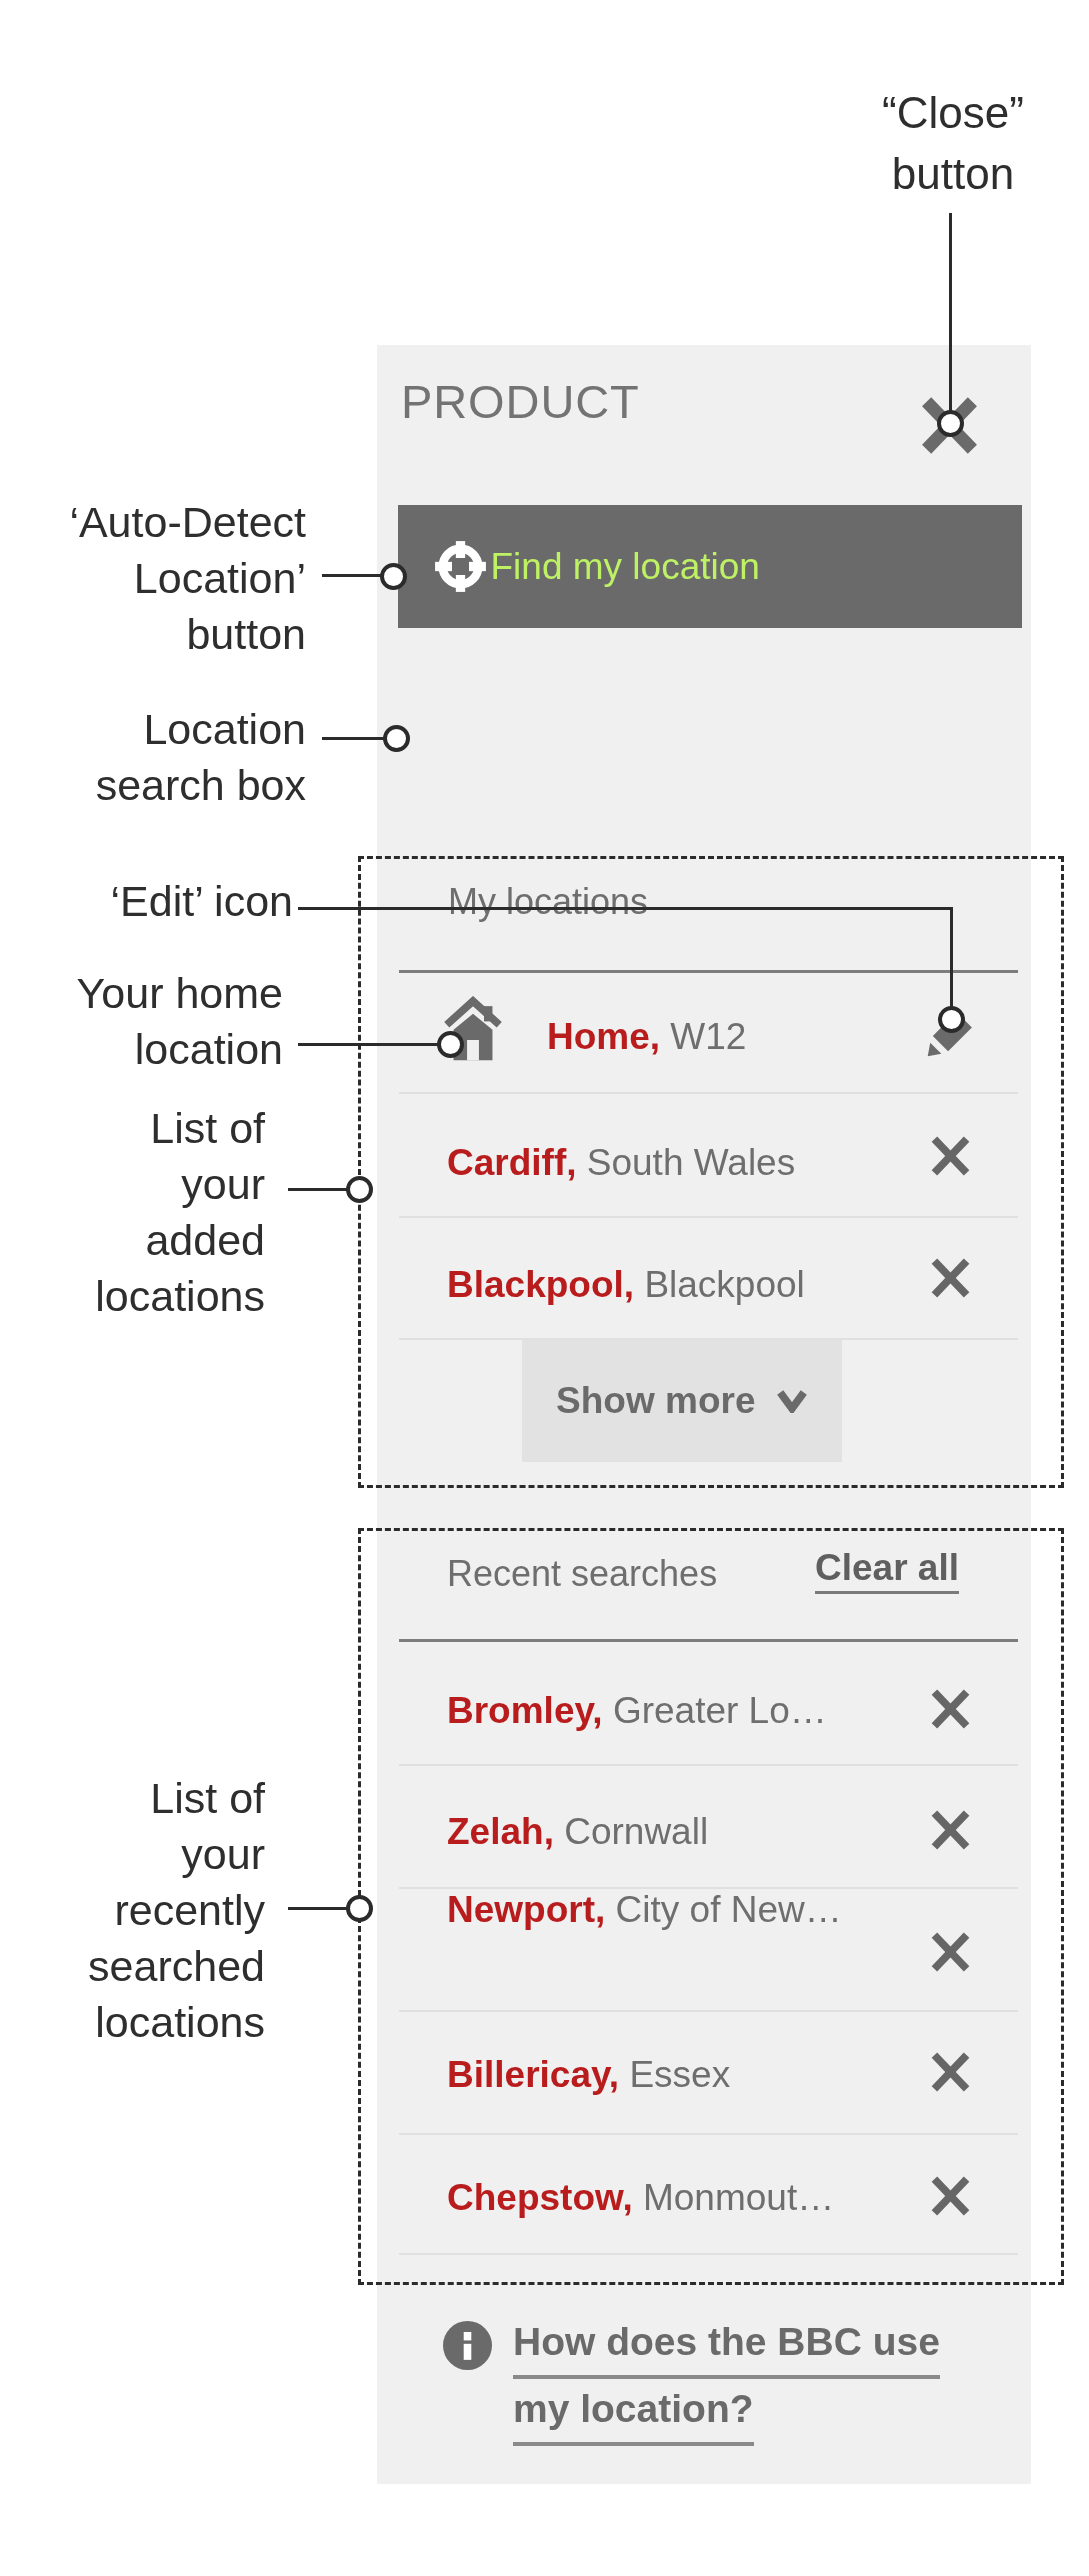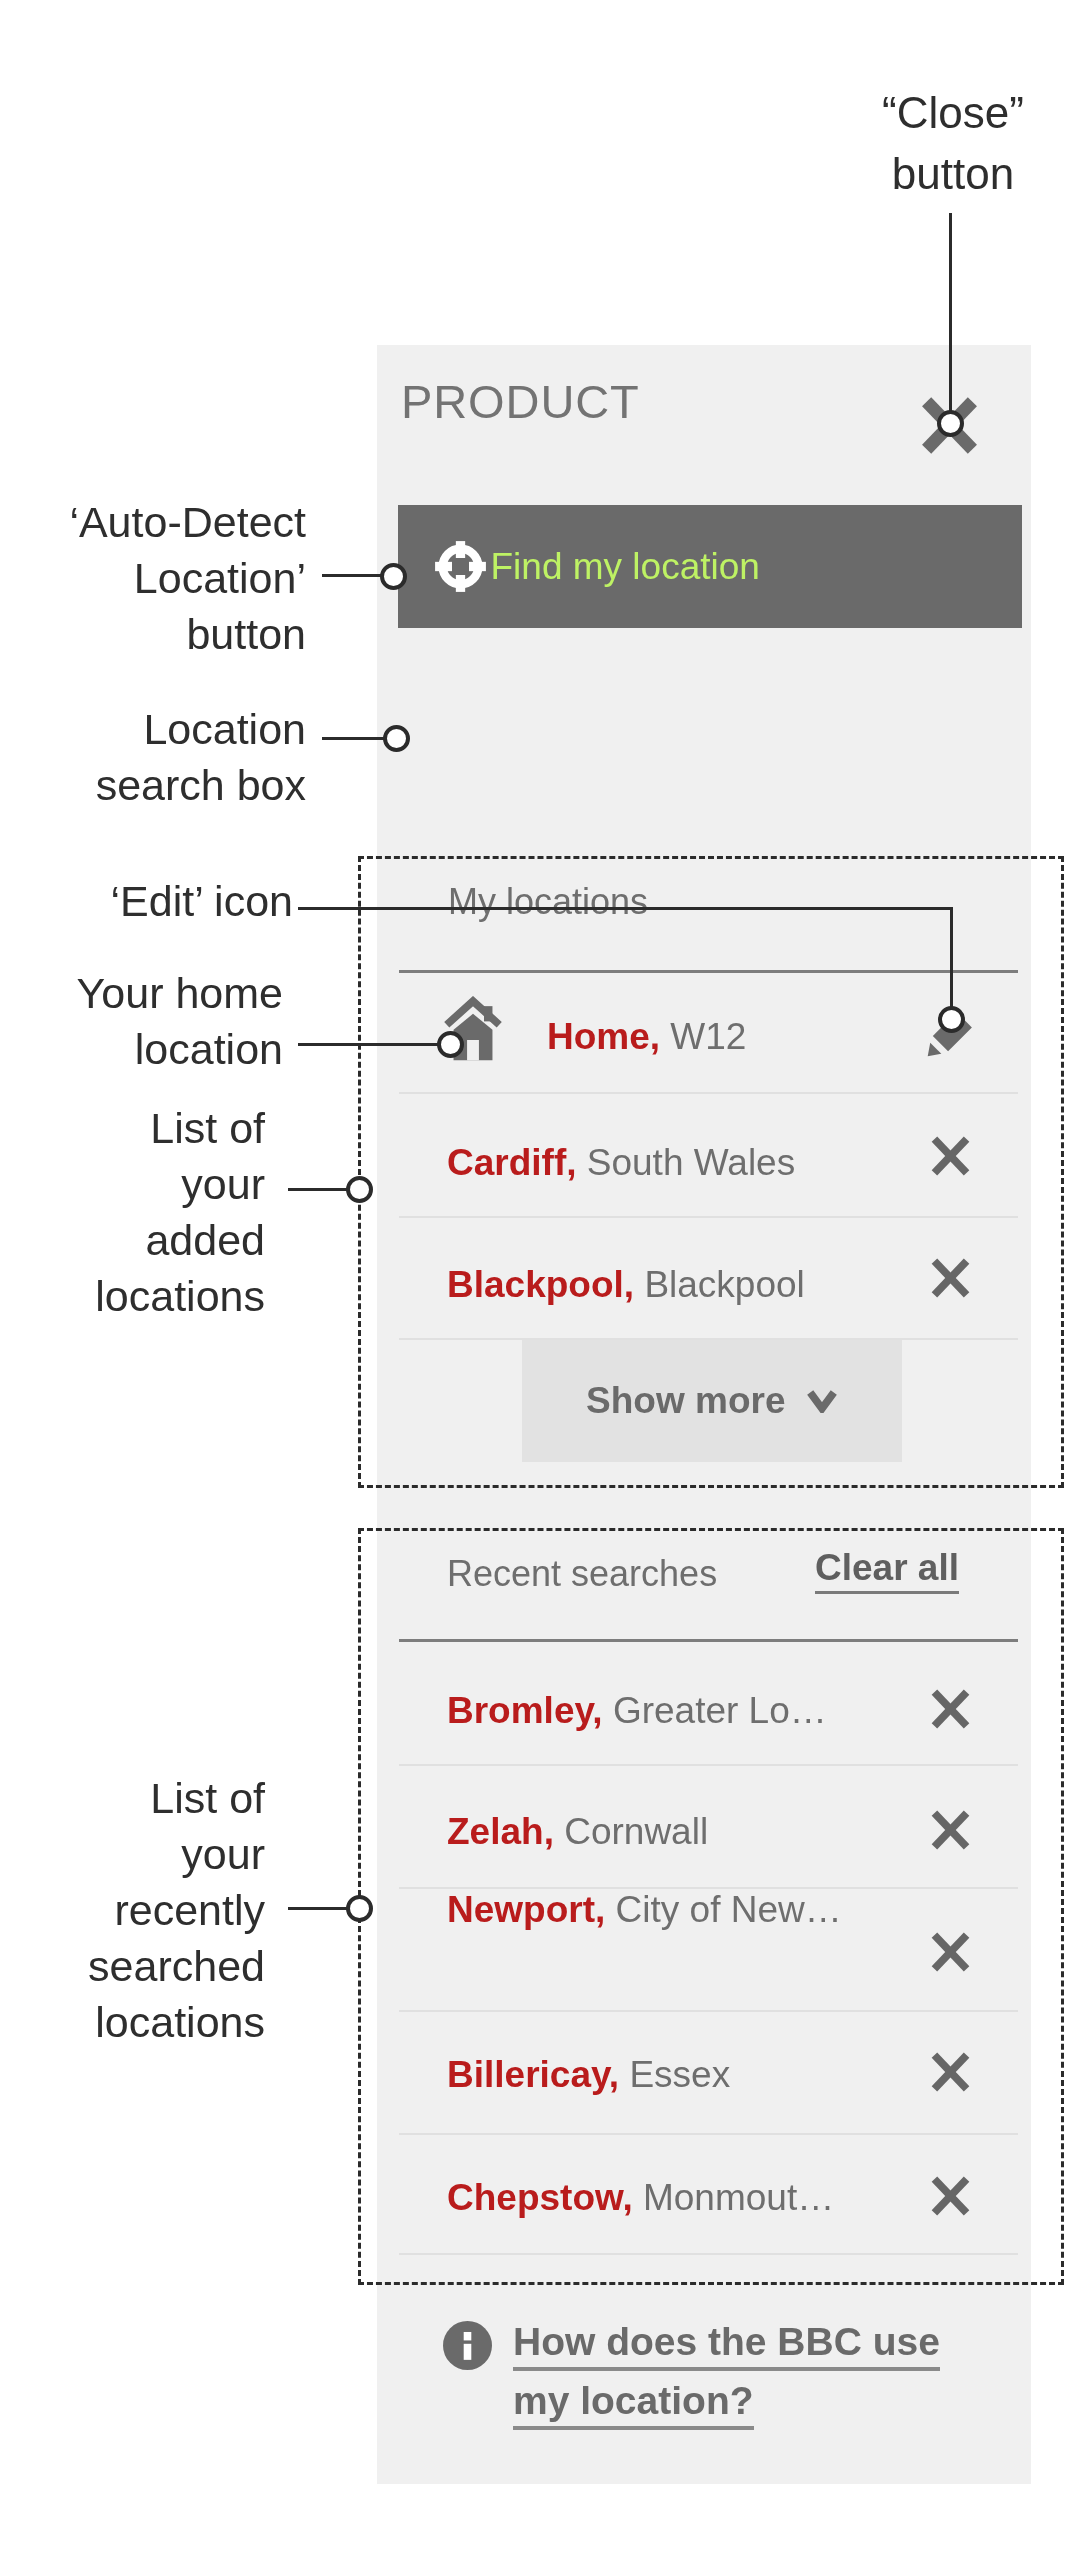--- a/index.html
+++ b/index.html
@@ -32,29 +32,29 @@
   .search-box .mag{margin-left:auto;margin-right:32px;line-height:0;}
 
   .sec-header{position:absolute;font-size:36px;color:#6e6e6e;}
   .div-dark{position:absolute;left:22px;width:619px;height:2.6px;background:#7d7d7d;}
   .div-light{position:absolute;left:22px;width:619px;height:1.7px;background:#e0e0e0;}
 
   .row-text{position:absolute;left:70px;font-size:37px;line-height:41px;color:#6e6e6e;white-space:nowrap;}
   .row-text b{color:#b91c1c;font-weight:700;}
   .row-x{position:absolute;left:552px;line-height:0;cursor:pointer;}
 
-  .show-more{position:absolute;left:145px;top:995px;width:380px;height:122px;background:#e2e2e2;
+  .show-more{position:absolute;left:145px;top:995px;width:320px;height:122px;background:#e2e2e2;
              display:flex;align-items:center;justify-content:center;cursor:pointer;}
   .show-more .lbl{font-size:37px;font-weight:700;color:#6a6a6a;margin-right:20.4px;}
 
   .clear-all{position:absolute;left:438px;top:1202px;font-size:37px;font-weight:700;color:#5f5f5f;
              border-bottom:3.4px solid #7a7a7a;padding-bottom:2px;cursor:pointer;}
 
   .footer-link{position:absolute;left:136px;top:1971px;font-size:39px;font-weight:700;color:#6a6a6a;line-height:51px;}
-  .footer-link .ln{display:inline-block;border-bottom:4.3px solid #8a8a8a;padding-bottom:0;margin-bottom:4.3px;cursor:pointer;white-space:nowrap;}
+  .footer-link .ln{display:inline-block;border-bottom:4.3px solid #8a8a8a;padding-bottom:8px;margin-bottom:4.3px;cursor:pointer;white-space:nowrap;}
 </style>
 </head>
 <body>
 
 <div class="stage">
 
   <div class="panel">
 
     <div class="panel-title">PRODUCT</div>
 

